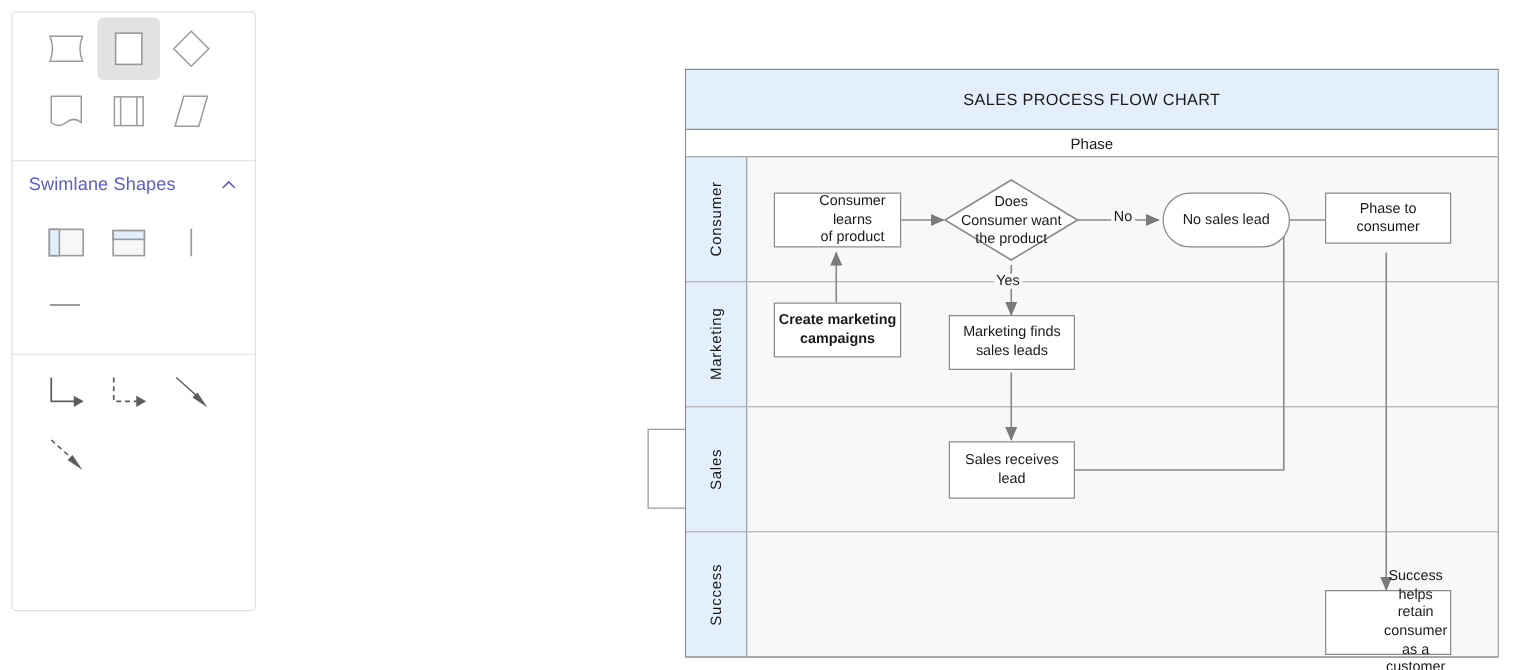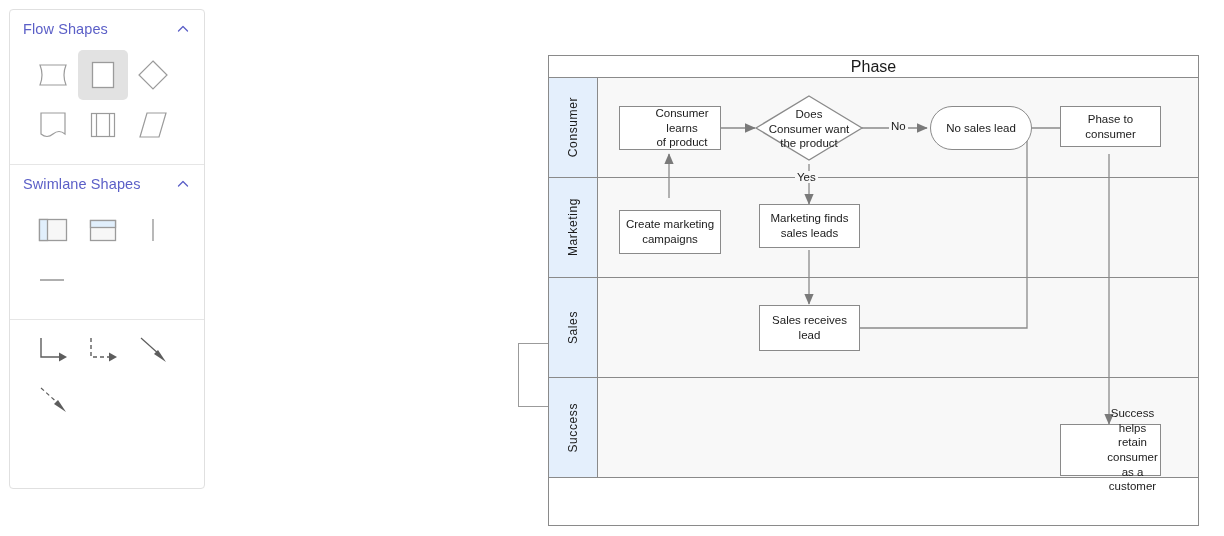--- a/index.html
+++ b/index.html
@@ -79,21 +79,21 @@
     display:flex;align-items:center;justify-content:center;
     box-sizing:border-box;
   }
   #title-band .t{font-size:13px;color:#1a1a1a;letter-spacing:.3px;}
   #phase-band{
     height:22px;background:#ffffff;
     border-bottom:1px solid #8a8a8a;
     display:flex;align-items:center;justify-content:center;
     box-sizing:border-box;
   }
-  #phase-band .t{font-size:16px;color:#1a1a1a;}
+  #phase-band .t{font-size:12px;color:#1a1a1a;}
   #lanes{position:relative;height:399px;}
   .lane{
     display:flex;
     border-bottom:1px solid #8a8a8a;
     box-sizing:border-box;
     height:100px;
   }
   .lane:last-child{border-bottom:none;height:99px;}
   .lane-label{
     width:49px;flex:0 0 49px;
@@ -137,28 +137,20 @@
     padding:0 2px;
     pointer-events:none;
   }
 </style>
 </head>
 <body>
 
 <div id="shape-panel">
 
   <div class="panel-section">
-    <div class="section-header">
-      <span class="section-title">Flow Shapes</span>
-      <span class="chev">
-        <svg width="14" height="14" viewBox="0 0 14 14">
-            <path d="M2.5 9 L7 4.5 L11.5 9" fill="none" stroke="#5b5fc7" stroke-width="1.3" stroke-linecap="round" stroke-linejoin="round"></path>
-          </svg>
-      </span>
-    </div>
     <div class="shape-grid">
       <div class="shape-cell">
         <svg width="38" height="38" viewBox="0 0 38 38">
             <path d="M9 6 Q19 10 29 6 L29 32 Q19 28 9 32 Z" fill="#fff" stroke="#9b9b9b" stroke-width="1.2" transform="rotate(90 19 19)"></path>
           </svg>
       </div>
       <div class="shape-cell selected">
         <svg width="38" height="38" viewBox="0 0 38 38">
             <rect x="8.5" y="6.5" width="21" height="25" fill="#fff" stroke="#9b9b9b" stroke-width="1.3"></rect>
           </svg>
@@ -257,20 +249,23 @@
   <div id="loose-rect"></div>
   <div id="cursor">
     <svg width="14" height="20" viewBox="0 0 14 20">
         <path d="M1 1 L1 15.5 L4.6 12.2 L7 18 L9.2 17 L6.9 11.3 L11.6 11.1 Z" fill="#ffffff" stroke="#222" stroke-width="1"></path>
       </svg>
   </div>
 </div>
 
 <div id="swimlane">
 
+  <div id="title-band">
+    <span class="t">SALES PROCESS FLOW CHART</span>
+  </div>
 
   <div id="phase-band">
     <span class="t">Phase</span>
   </div>
 
   <div id="lanes">
 
     <div class="lane">
       <div class="lane-label">
         <span>Consumer</span>
@@ -342,21 +337,21 @@
       <div class="node pill" style="left:381px;top:28px;width:102px;height:44px;">
         <span>No sales lead</span>
       </div>
 
       <div class="node" style="left:511px;top:28px;width:101px;height:41px;">
         <span>Phase to consumer</span>
       </div>
 
       <div class="edge-label" style="left:246px;top:93px;">Yes</div>
 
-      <div class="node" style="left:70px;top:132px;width:102px;height:44px;">
+      <div class="node" style="left:70px;top:116px;width:102px;height:44px;font-weight:bold;">
         <span style="white-space:pre-line;">Create marketing
 campaigns</span>
       </div>
 
       <div class="node" style="left:210px;top:126px;width:101px;height:44px;">
         <span style="white-space:pre-line;">Marketing finds
 sales leads</span>
       </div>
 
       <div class="node" style="left:210px;top:227px;width:101px;height:46px;">

